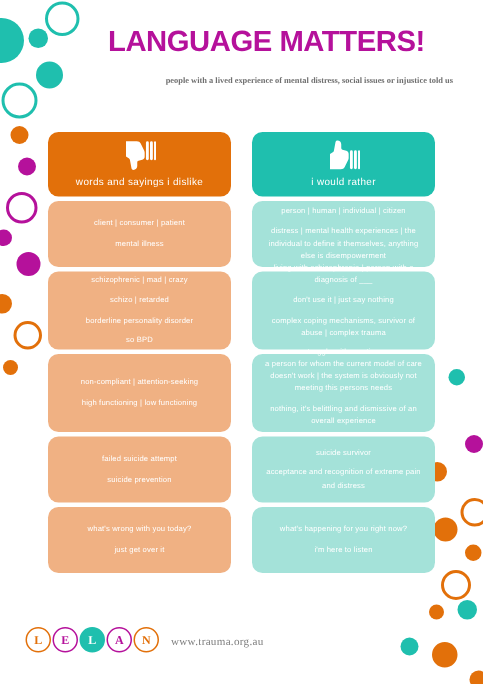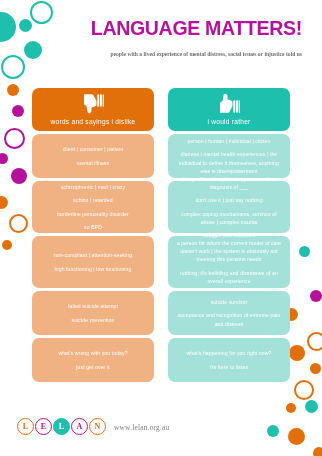--- a/index.html
+++ b/index.html
@@ -13,21 +13,20 @@
   .poster{position:relative;width:322px;height:456px;overflow:hidden;}
 
   
   .deco{position:absolute;border-radius:50%;pointer-events:none;}
   .deco.ring{background:transparent;}
 
   
   .header{position:absolute;left:0;top:0;width:322px;height:88px;}
   .title{
     position:absolute;left:72px;top:18px;width:230px;
-    text-align:right;
     font-size:19.5px;font-weight:bold;letter-spacing:-0.3px;
     color:#b5119b;
     line-height:1.05;
   }
   .subtitle{
     position:absolute;left:92px;top:49px;width:210px;
     text-align:right;
     font-size:5.6px;line-height:1.85;
     color:#6f6f6f;
     font-family:"Liberation Serif", serif;
@@ -214,16 +213,16 @@
   </div>
 
   <div class="footer">
     <div class="logo">
       <span class="lt o">L</span>
       <span class="lt p">E</span>
       <span class="lt t">L</span>
       <span class="lt p">A</span>
       <span class="lt o">N</span>
     </div>
-    <div class="url">www.lelan.org.au</div>
+    <div class="url">www.trauma.org.au</div>
   </div>
 
 </div>
 
 </body></html>

